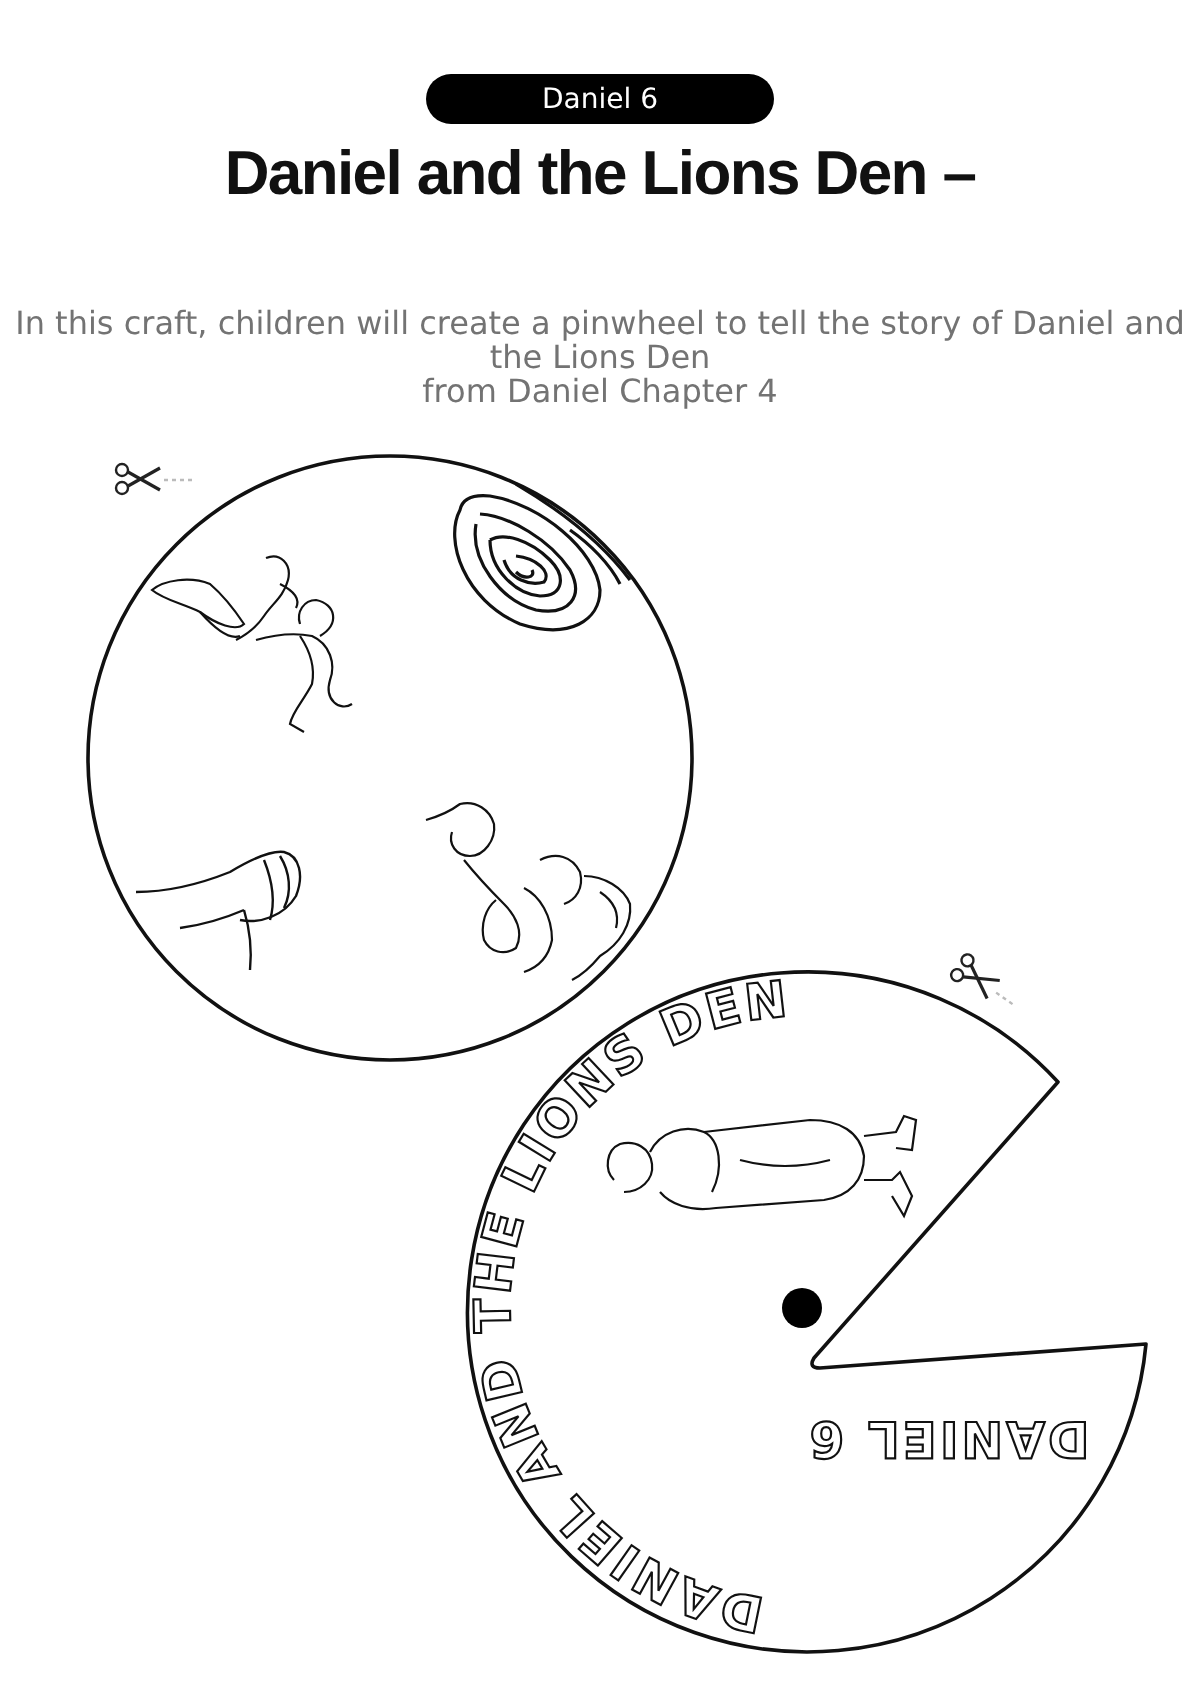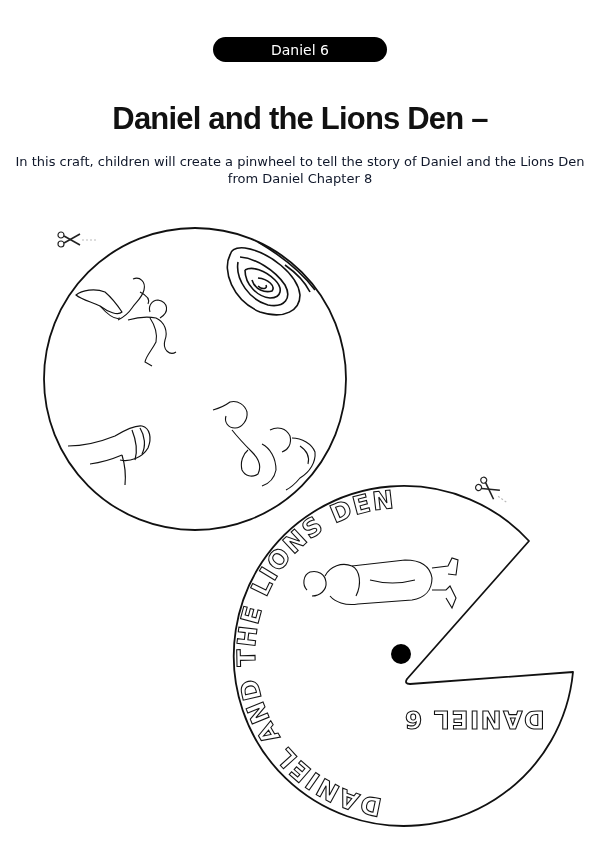--- a/index.html
+++ b/index.html
@@ -1,37 +1,37 @@
 <!DOCTYPE html>
 <html><head>
 <meta charset="utf-8">
 <style>
   html, body { margin:0; padding:0; background:#ffffff; }
   body { width:600px; height:849px; position:relative; overflow:hidden; font-family:"DejaVu Sans", sans-serif; color:#111; }
   .pill { position:absolute; left:213px; top:37px; width:174px; height:25px; border-radius:13px; background:#000; color:#fff; display:flex; align-items:center; justify-content:center; font-size:14px; font-family:"DejaVu Sans", sans-serif; }
   .title { position:absolute; left:0; top:70px; width:600px; text-align:center; font-family:"Liberation Sans", sans-serif; font-weight:bold; font-size:31px; line-height:33px; letter-spacing:-0.8px; color:#111; }
-  .title span { display:block;margin-top:32px; }
-  .subtitle { position:absolute; left:0; top:153px; width:600px; text-align:center; font-size:13px; line-height:17px; color:#0f172a; }
+  .title span { display:block; }
+  .subtitle { position:absolute; left:0; top:153px; width:600px; text-align:center; font-size:16px; line-height:17px; color:#737373; }
   .subtitle span { display:block; }
   svg.art { position:absolute; left:0; top:0; }
 </style>
 </head>
 <body>
 
 <div class="pill">
   <span>Daniel 6</span>
 </div>
 
 <div class="title">
   <span>Daniel and the Lions Den –</span>
 </div>
 
 <div class="subtitle">
   <span>In this craft, children will create a pinwheel to tell the story of Daniel and the Lions Den</span>
-  <span>from Daniel Chapter 8</span>
+  <span>from Daniel Chapter 4</span>
 </div>
 
 <svg class="art" width="600" height="849" viewBox="0 0 600 849" xmlns="http://www.w3.org/2000/svg">
   <defs>
 
     <path id="arcText" d="M 401 800 A 146 146 0 1 1 401.1 800"></path>
   </defs>
 
   <g transform="translate(58,232)" stroke="#222" fill="none" stroke-width="1.2">
     <circle cx="3" cy="3" r="3"></circle>

